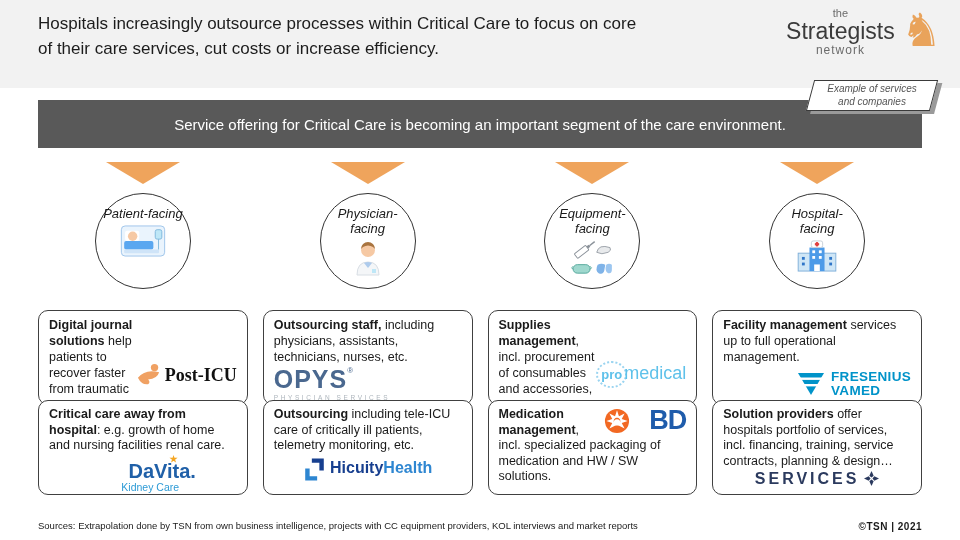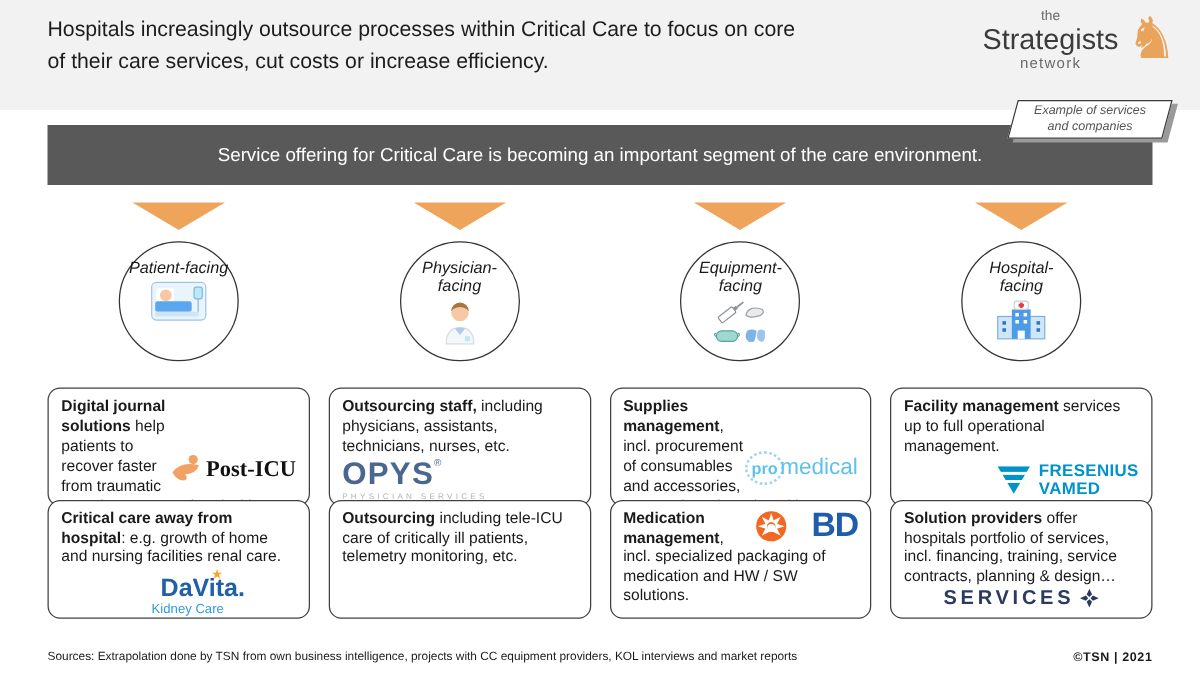--- a/index.html
+++ b/index.html
@@ -237,20 +237,27 @@
   <div class="box">
     <span class="lead">Critical care away from hospital</span><span>: e.g. growth of home and nursing facilities renal care.</span>
     <div class="davita">
       <span class="davita-name"><span>DaVita.</span><span class="davita-star">★</span></span>
       <span class="davita-sub">Kidney Care</span>
     </div>
   </div>
 
   <div class="box">
     <span class="lead">Outsourcing</span><span> including tele-ICU care of critically ill patients, telemetry monitoring, etc.</span>
+    <div class="hicuity">
+      <svg viewBox="0 0 26 26" width="23" height="23">
+        <path d="M5 12 V23 H16" stroke="#2E86D1" stroke-width="5" fill="none"></path>
+        <path d="M21 14 V3 H10" stroke="#173F8F" stroke-width="5" fill="none"></path>
+      </svg>
+      <span><span class="hicuity-a">Hicuity</span><span class="hicuity-b">Health</span></span>
+    </div>
   </div>
 
   <div class="box">
     <span class="logo-float bdlogo">
       <svg viewBox="0 0 28 28" width="26" height="26">
         <circle cx="14" cy="14" r="13" fill="#F26822"></circle>
         <g fill="#FFFFFF">
           <path d="M14 2.5 L16.6 10.5 L11.4 10.5 Z"></path>
           <path d="M14 2.5 L16.6 10.5 L11.4 10.5 Z" transform="rotate(45 14 14)"></path>
           <path d="M14 2.5 L16.6 10.5 L11.4 10.5 Z" transform="rotate(90 14 14)"></path>

